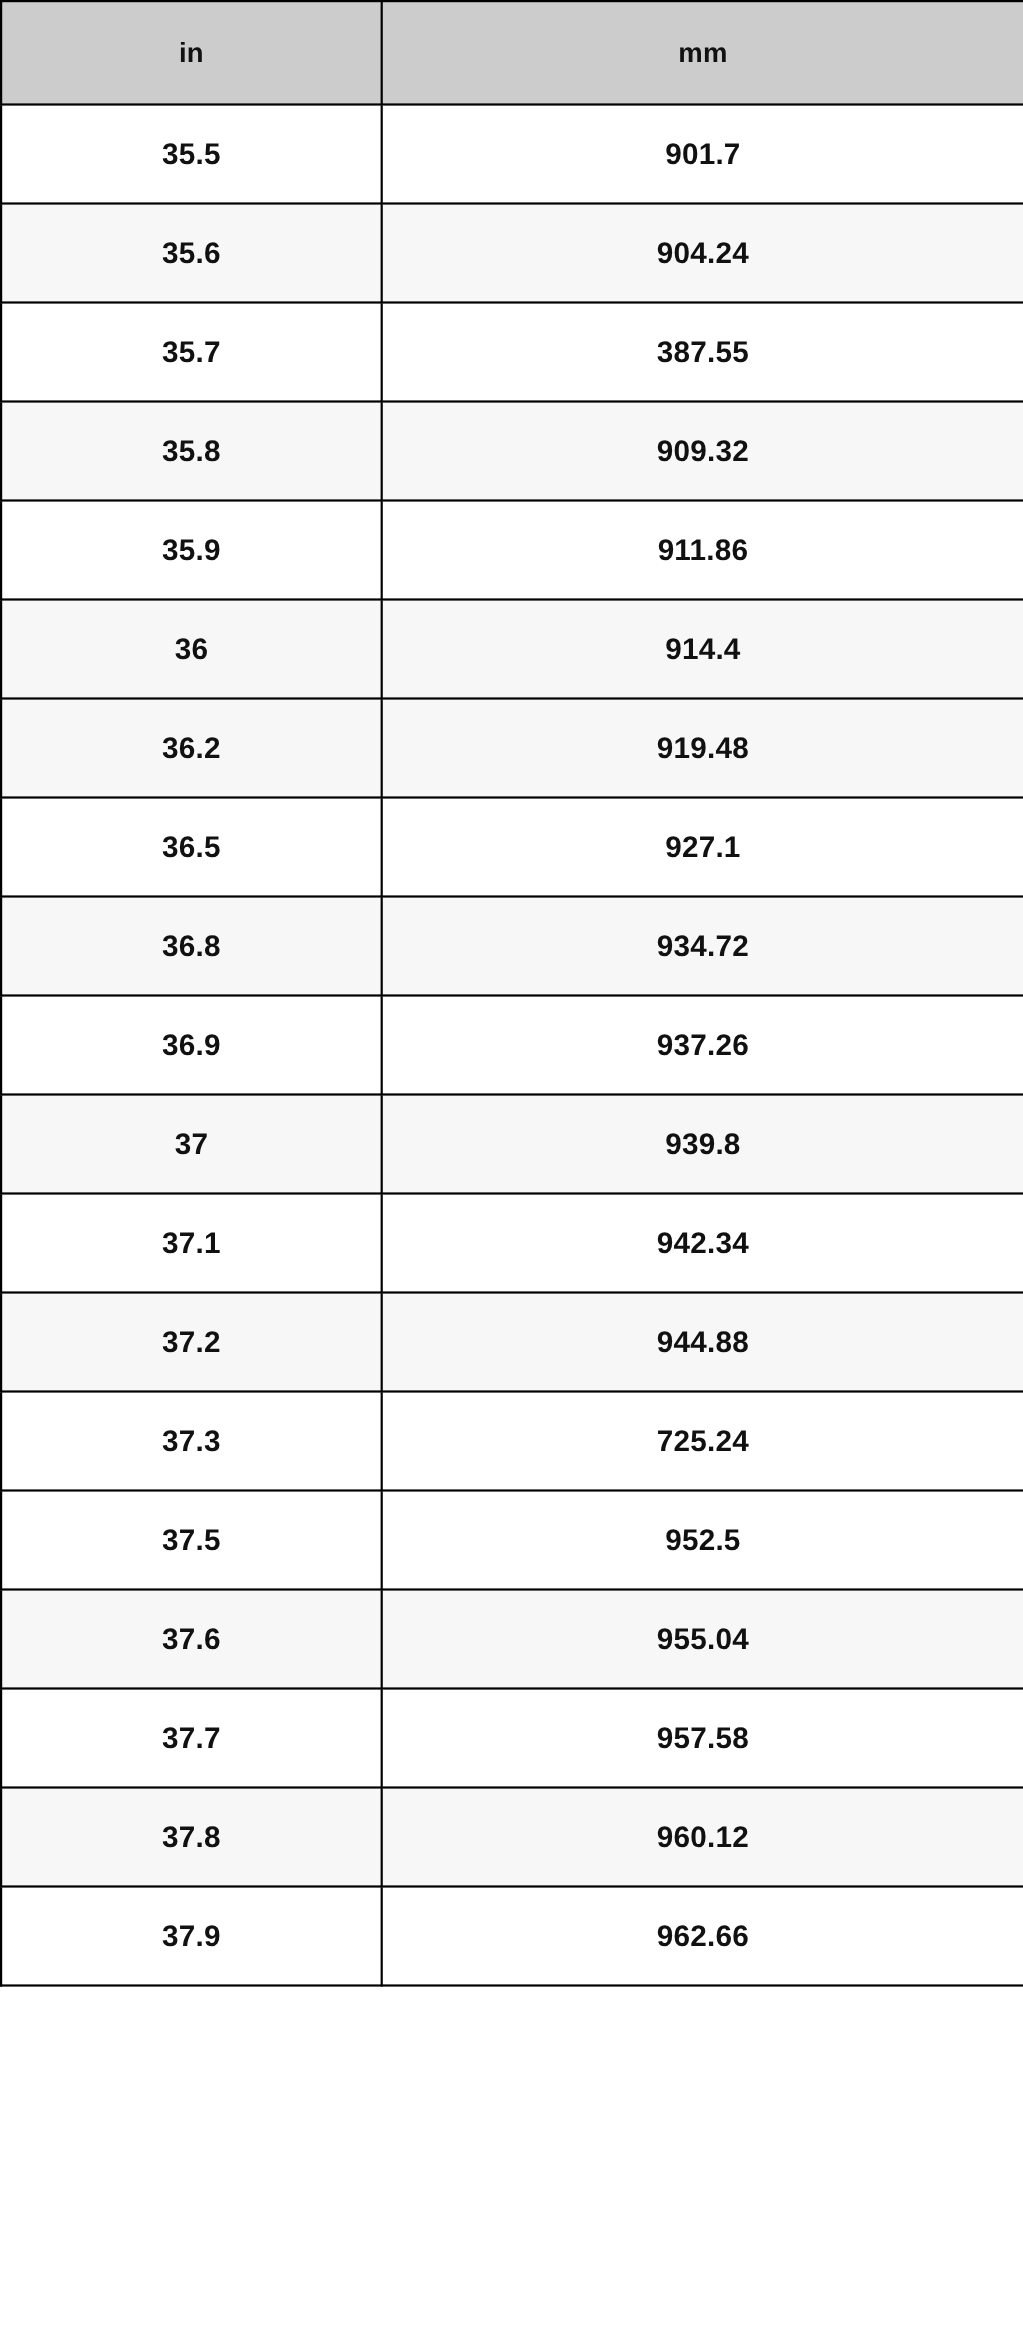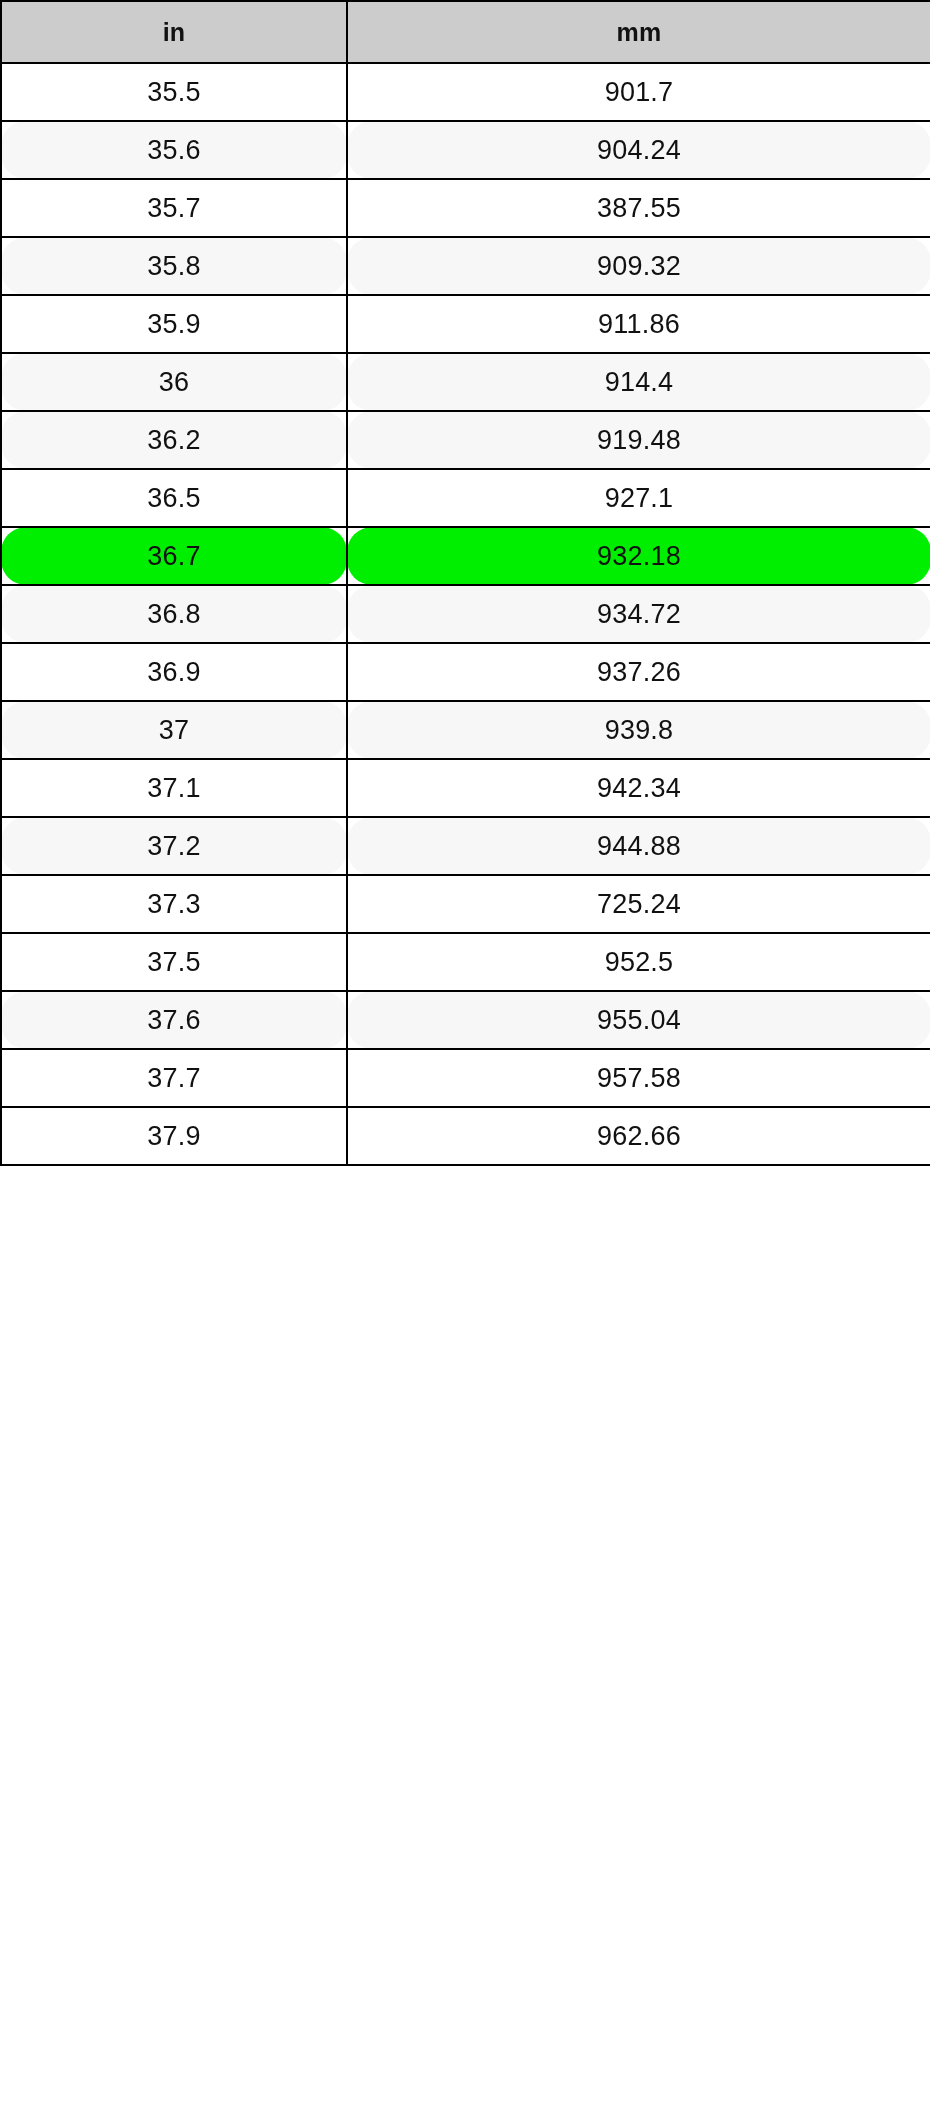--- a/index.html
+++ b/index.html
@@ -20,36 +20,35 @@
   }
   #conversion-table col.col-in  { width: 346px; }
   #conversion-table col.col-mm  { width: 584px; }
 
   #conversion-table th,
   #conversion-table td {
     border: 2px solid #000000;
     text-align: center;
     vertical-align: middle;
     color: #111111;
-    padding: 0;
+    padding: 16px;
     margin: 0;
   }
   #conversion-table thead th {
     height: 60px;
     background: #cccccc;
     font-size: 25px;
     font-weight: bold;
     letter-spacing: 0.2px;
   }
   #conversion-table tbody td {
     height: 56px;
     font-size: 27px;
-    font-weight: normal;
+    font-weight: bold;
     letter-spacing: 0.2px;
-    border-radius: 25px;
   }
   
   #conversion-table tbody tr.row-white td { background: #ffffff; }
   
   #conversion-table tbody tr.row-gray  td { background: #f7f7f7; margin-left: 26px; }
   
   #conversion-table tbody tr.row-highlight td { background: #00ee00; }
 </style>
 </head>
 <body>
@@ -91,24 +90,20 @@
         <td>914.4</td>
       </tr>
       <tr class="row-gray">
         <td>36.2</td>
         <td>919.48</td>
       </tr>
       <tr class="row-white">
         <td>36.5</td>
         <td>927.1</td>
       </tr>
-      <tr class="row-highlight">
-        <td>36.7</td>
-        <td>932.18</td>
-      </tr>
       <tr class="row-gray">
         <td>36.8</td>
         <td>934.72</td>
       </tr>
       <tr class="row-white">
         <td>36.9</td>
         <td>937.26</td>
       </tr>
       <tr class="row-gray">
         <td>37</td>
@@ -131,18 +126,22 @@
         <td>952.5</td>
       </tr>
       <tr class="row-gray">
         <td>37.6</td>
         <td>955.04</td>
       </tr>
       <tr class="row-white">
         <td>37.7</td>
         <td>957.58</td>
       </tr>
+      <tr class="row-gray">
+        <td>37.8</td>
+        <td>960.12</td>
+      </tr>
       <tr class="row-white">
         <td>37.9</td>
         <td>962.66</td>
       </tr>
     </tbody>
 </table>
 
 </body></html>

